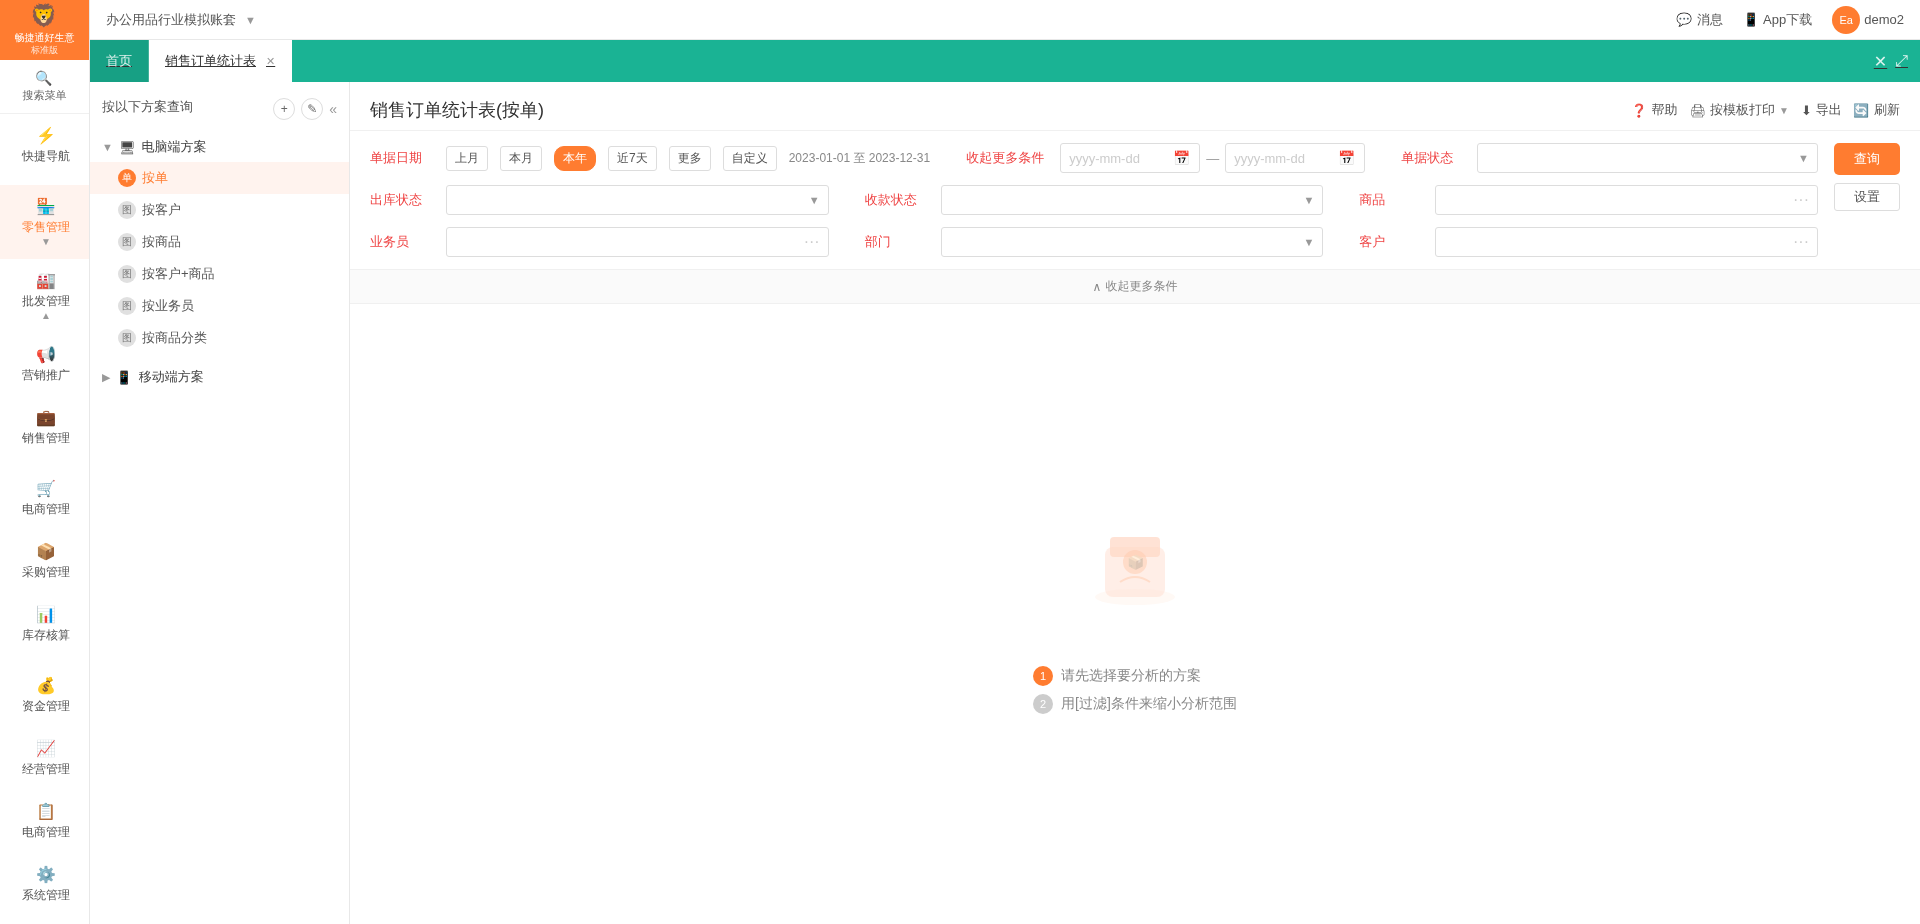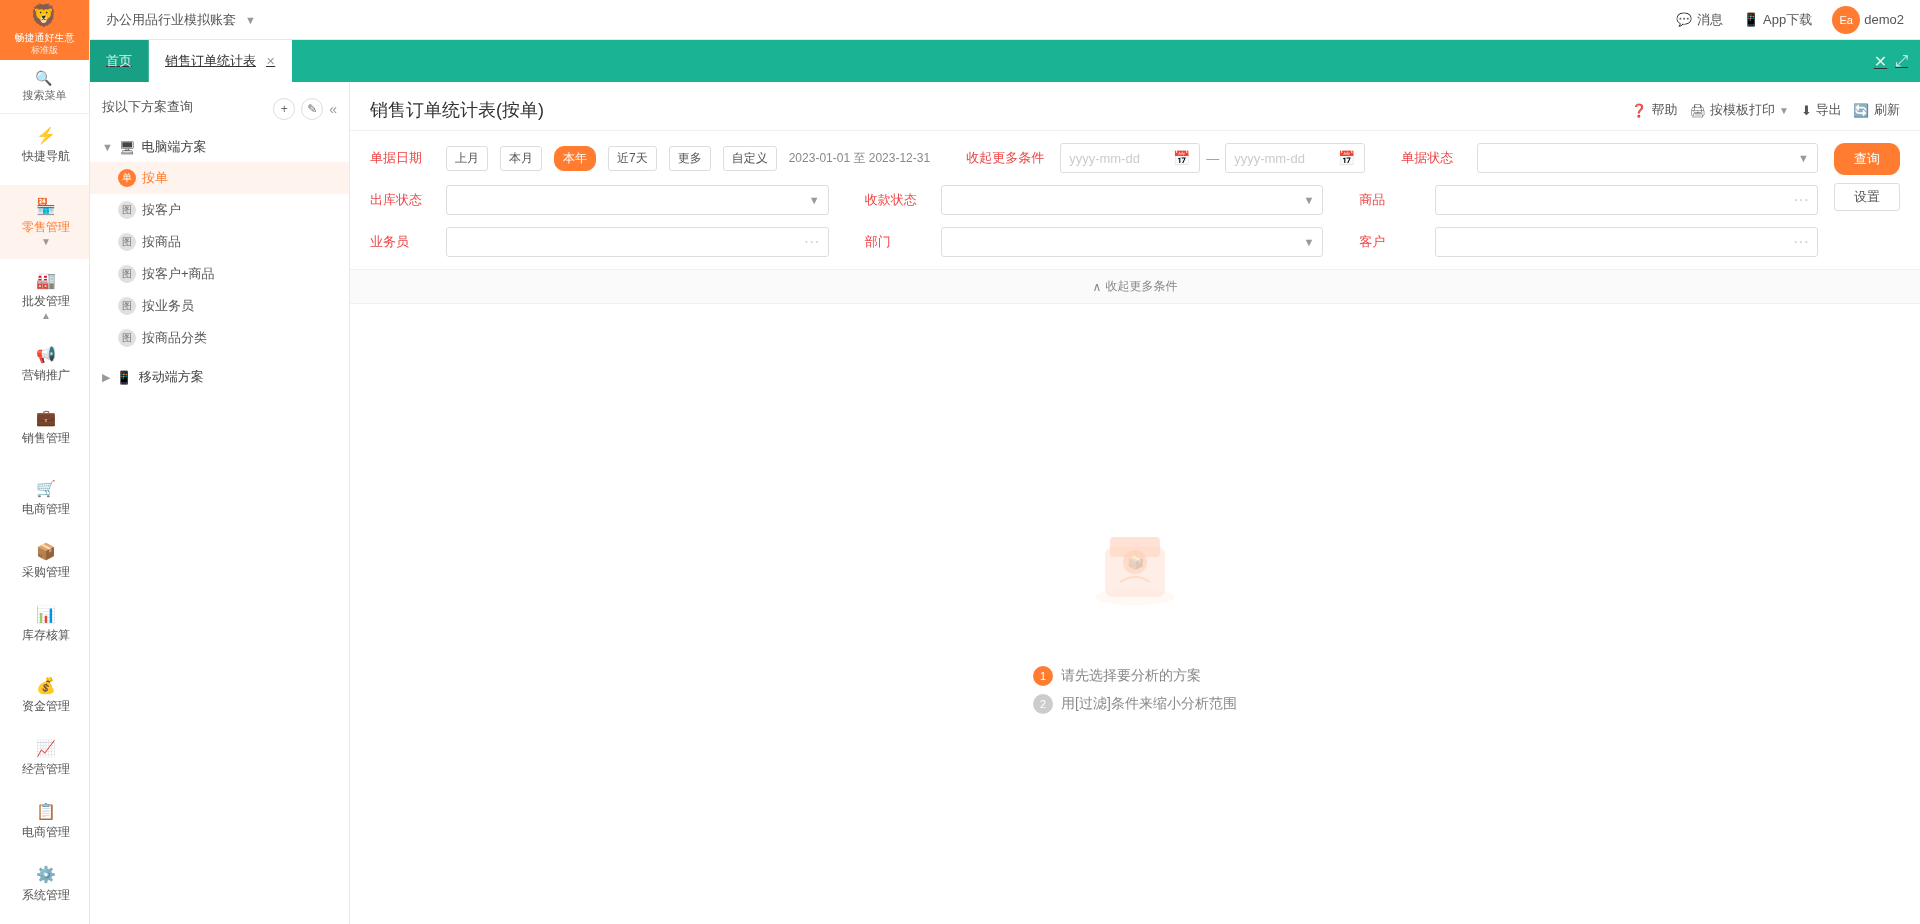--- a/index.html
+++ b/index.html
@@ -74,21 +74,21 @@
     .filter-select .select-arrow { color: #999; font-size: 11px; }
     .filter-input-date { display: flex; align-items: center; gap: 6px; }
     .date-input { height: 30px; border: 1px solid #ddd; border-radius: 3px; padding: 0 8px; color: #999; font-size: 13px; width: 140px; display: flex; align-items: center; }
     .date-input-icon { color: #ff7c30; font-size: 14px; }
     .dots-btn { color: #ccc; font-size: 16px; cursor: pointer; }
 
     
     .collapse-bar { display: flex; align-items: center; justify-content: center; padding: 8px; background: #fafafa; border-bottom: 1px solid #f0f0f0; cursor: pointer; color: #888; font-size: 12px; gap: 4px; }
 
     
-    .query-btn { background: #ff7c30; color: #fff; border: none; padding: 6px 20px; border-radius: 11px; cursor: pointer; font-size: 13px; height: 32px; }
+    .query-btn { background: #ff7c30; color: #fff; border: none; padding: 6px 20px; border-radius: 5px; cursor: pointer; font-size: 13px; height: 32px; }
     .settings-btn { background: #fff; color: #555; border: 1px solid #ddd; padding: 4px 16px; border-radius: 3px; cursor: pointer; font-size: 13px; height: 28px; margin-top: 4px; width: 100%; }
     .btn-group { display: flex; flex-direction: column; align-items: flex-end; gap: 4px; }
 
     
     .empty-state { flex: 1; display: flex; flex-direction: column; align-items: center; justify-content: center; padding: 60px 20px; background: #fff; }
     .empty-icon { font-size: 80px; margin-bottom: 20px; opacity: 0.4; color: #ff9a6c; }
     .empty-steps { list-style: none; }
     .empty-steps li { display: flex; align-items: center; gap: 8px; color: #888; font-size: 14px; margin-bottom: 8px; }
     .step-num { width: 20px; height: 20px; border-radius: 50%; background: #ff7c30; color: #fff; display: flex; align-items: center; justify-content: center; font-size: 11px; flex-shrink: 0; }
     .step-num.step2 { background: #ccc; }

